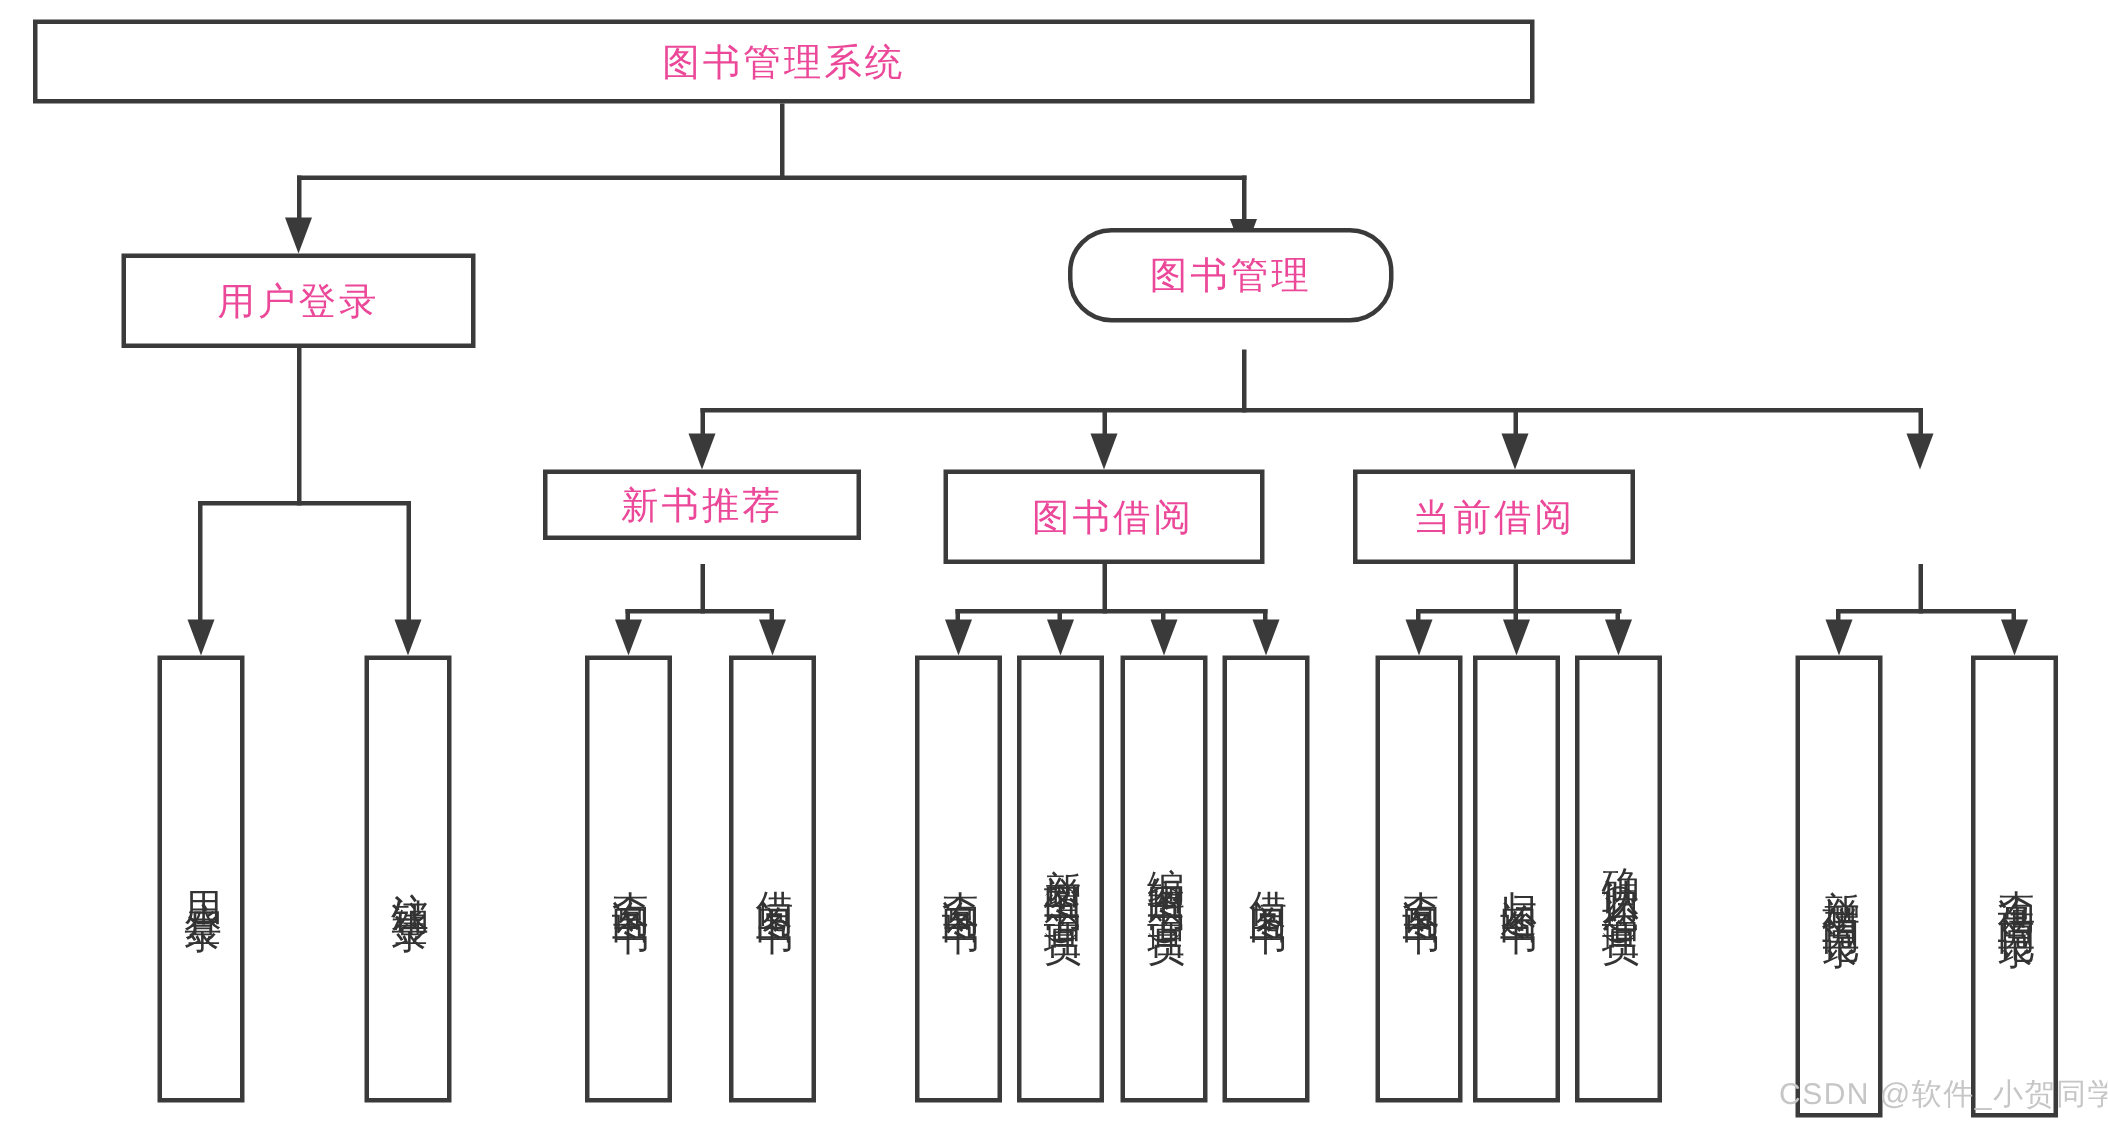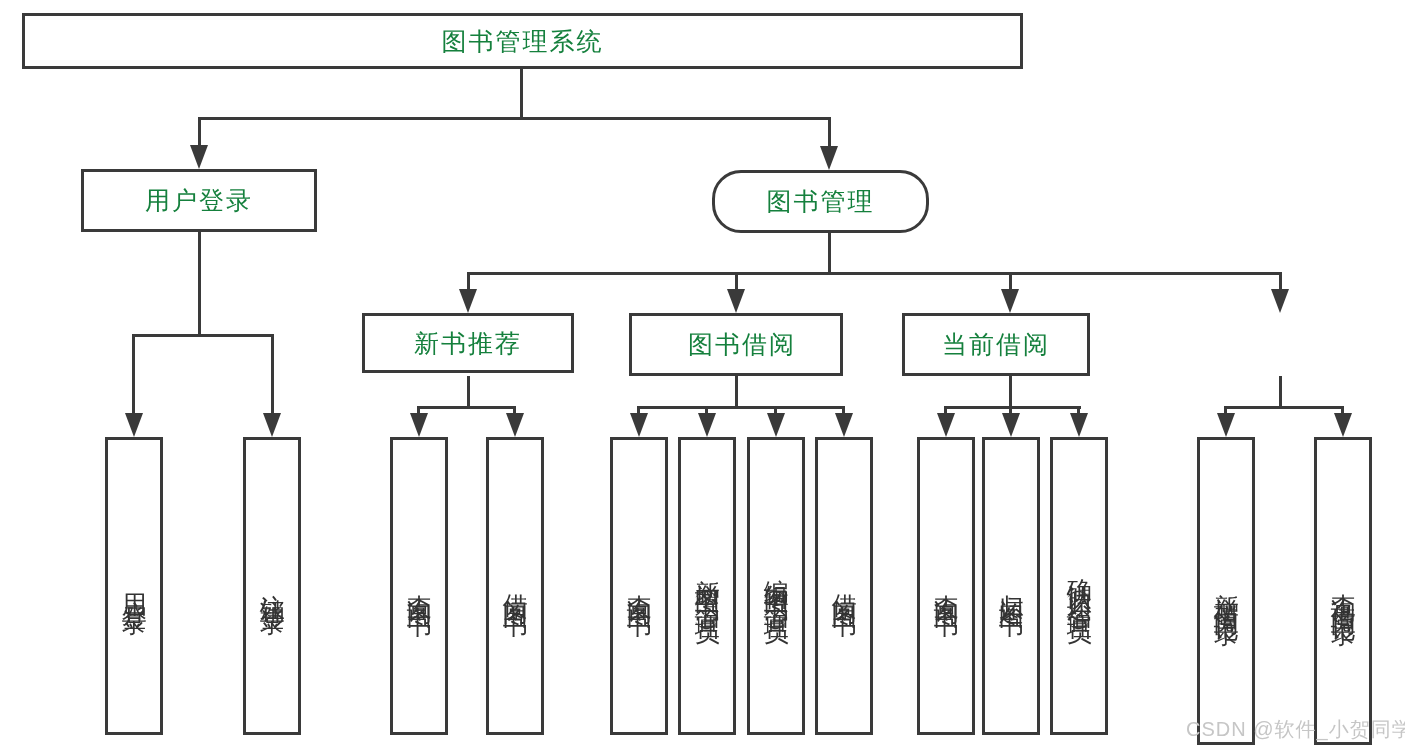--- a/index.html
+++ b/index.html
@@ -3,21 +3,21 @@
 <meta charset="utf-8">
 <style>
   html,body{margin:0;padding:0;background:#ffffff;}
   .canvas{
     position:relative;width:1405px;height:747px;background:#ffffff;
     font-family:"Liberation Sans",sans-serif;overflow:hidden;
   }
   .box{
     position:absolute;box-sizing:border-box;border:3px solid #3a3a3a;background:#ffffff;
     display:flex;align-items:center;justify-content:center;
-    font-size:25px;letter-spacing:2px;color:#15803d;white-space:nowrap;
+    font-size:25px;letter-spacing:2px;color:#ec4899;white-space:nowrap;
   }
   .vbox{
     position:absolute;box-sizing:border-box;border:3px solid #3a3a3a;background:#ffffff;
     display:flex;align-items:center;justify-content:center;
   }
   .vbox > span{
     writing-mode:vertical-rl;text-orientation:mixed;
     font-size:25px;letter-spacing:6px;line-height:1.1;color:#333333;
   }
   .vline{position:absolute;width:3px;background:#3a3a3a;}
@@ -40,41 +40,41 @@
   <div class="box" style="left:22px;top:13px;width:1001px;height:56px;">图书管理系统</div>
 
   <div class="vline" style="left:520px;top:69px;height:49px;"></div>
   <div class="hline" style="left:198px;top:117px;width:633px;"></div>
   <div class="vline" style="left:198px;top:117px;height:32px;"></div>
   <div class="arrow" style="left:190px;top:145px;"></div>
   <div class="vline" style="left:828px;top:117px;height:33px;"></div>
   <div class="arrow" style="left:820px;top:146px;"></div>
 
   <div class="box" style="left:81px;top:169px;width:236px;height:63px;">用户登录</div>
-  <div class="box" style="left:712px;top:170px;width:217px;height:63px;border-radius:29px;">图书管理</div>
+  <div class="box" style="left:712px;top:152px;width:217px;height:63px;border-radius:29px;">图书管理</div>
 
   <div class="vline" style="left:198px;top:232px;height:105px;"></div>
   <div class="hline" style="left:132px;top:334px;width:142px;"></div>
   <div class="vline" style="left:132px;top:334px;height:86px;"></div>
   <div class="arrow" style="left:125px;top:413px;"></div>
   <div class="vline" style="left:271px;top:334px;height:86px;"></div>
   <div class="arrow" style="left:263px;top:413px;"></div>
 
   <div class="vline" style="left:828px;top:233px;height:42px;"></div>
   <div class="hline" style="left:467px;top:272px;width:815px;"></div>
   <div class="vline" style="left:467px;top:272px;height:22px;"></div>
   <div class="arrow" style="left:459px;top:289px;"></div>
   <div class="vline" style="left:735px;top:272px;height:22px;"></div>
   <div class="arrow" style="left:727px;top:289px;"></div>
   <div class="vline" style="left:1009px;top:272px;height:22px;"></div>
   <div class="arrow" style="left:1001px;top:289px;"></div>
   <div class="vline" style="left:1279px;top:272px;height:22px;"></div>
   <div class="arrow" style="left:1271px;top:289px;"></div>
 
-  <div class="box" style="left:362px;top:313px;width:212px;height:60px;">新书推荐</div>
+  <div class="box" style="left:362px;top:313px;width:212px;height:47px;">新书推荐</div>
   <div class="box" style="left:629px;top:313px;width:214px;height:63px;padding-left:12px;">图书借阅</div>
   <div class="box" style="left:902px;top:313px;width:188px;height:63px;">当前借阅</div>
 
   <div class="vline" style="left:467px;top:376px;height:33px;"></div>
   <div class="hline" style="left:417px;top:406px;width:99px;"></div>
   <div class="vline" style="left:417px;top:406px;height:14px;"></div>
   <div class="arrow" style="left:410px;top:413px;"></div>
   <div class="vline" style="left:513px;top:406px;height:14px;"></div>
   <div class="arrow" style="left:506px;top:413px;"></div>
 

